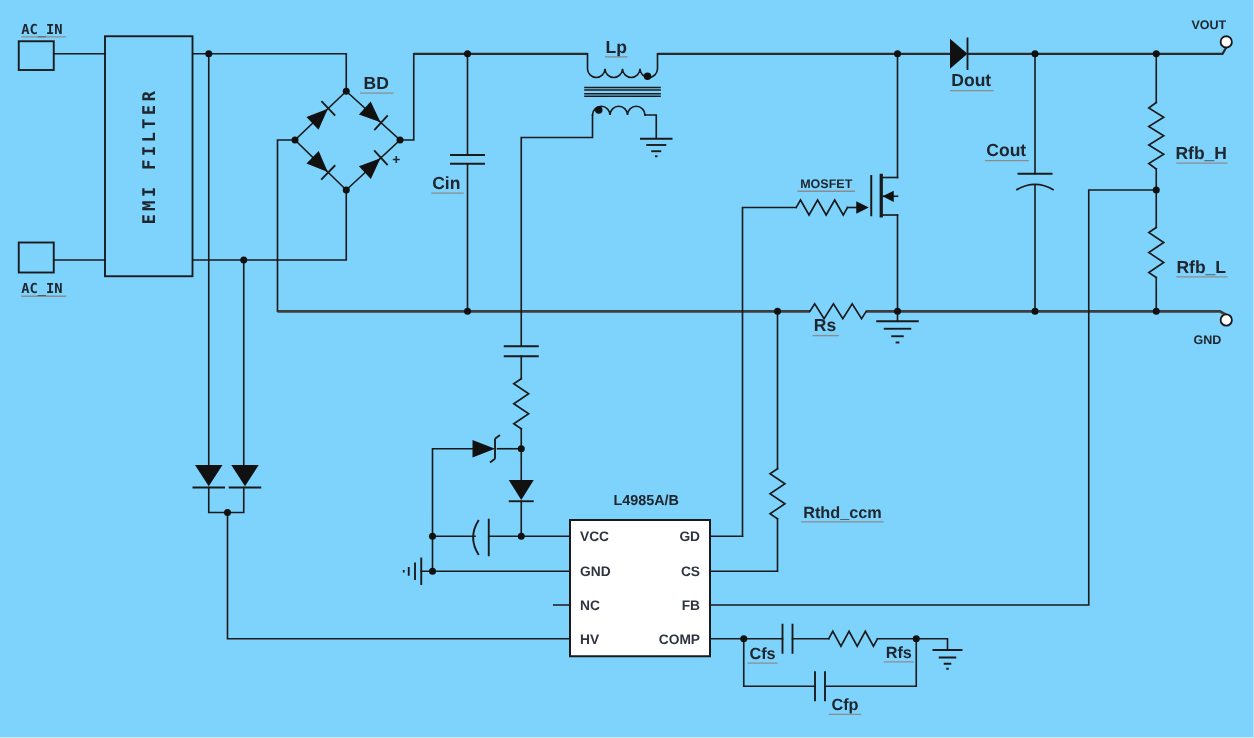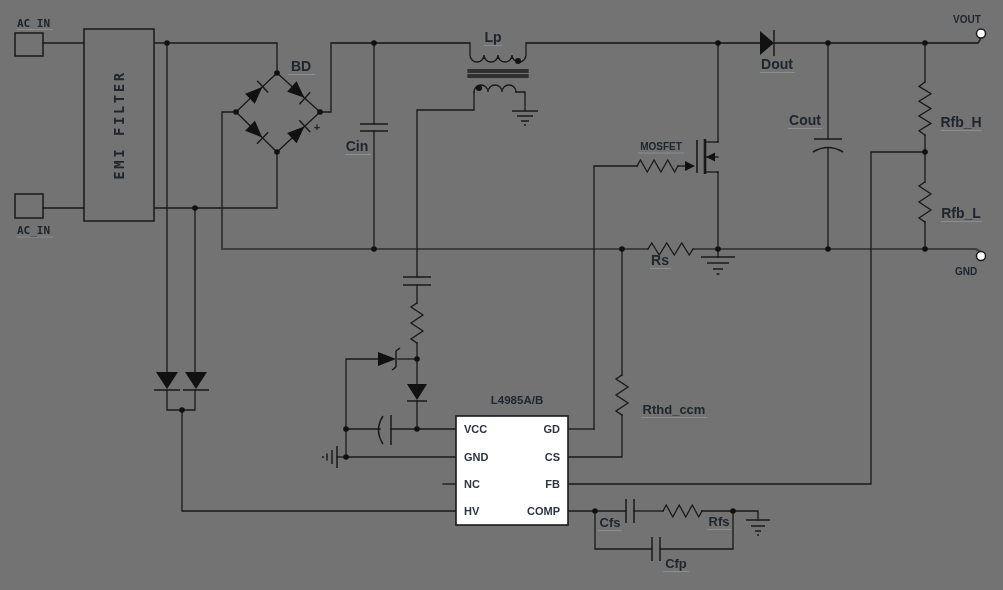--- a/index.html
+++ b/index.html
@@ -1,16 +1,16 @@
 <!DOCTYPE html>
 <html><head>
 <meta charset="utf-8">
 <style>
   html,body{margin:0;padding:0;background:#fff;}
-  .canvas{position:relative;width:1003px;height:590px;background:#737373;overflow:hidden;}
+  .canvas{position:relative;width:1003px;height:590px;background:#7dd3fc;overflow:hidden;}
   svg{display:block;}
   text{fill:#20262e;}
   .lbl{font-family:"Liberation Sans",sans-serif;font-weight:600;}
   .pin{font-family:"Liberation Sans",sans-serif;font-weight:700;font-size:11px;fill:#2e3540;}
   .mono{font-family:"DejaVu Sans Mono",monospace;font-weight:700;}
   .wire{stroke:#1a1a1a;stroke-width:1.3;fill:none;stroke-linecap:square;}
   .rail-top{stroke:#2a2a2a;stroke-width:1.8;fill:none;}
   .rail-bot{stroke:#3e3e3e;stroke-width:2.2;fill:none;}
   .comp{stroke:#1a1a1a;stroke-width:1.5;fill:none;}
   .fillb{fill:#111;stroke:none;}

